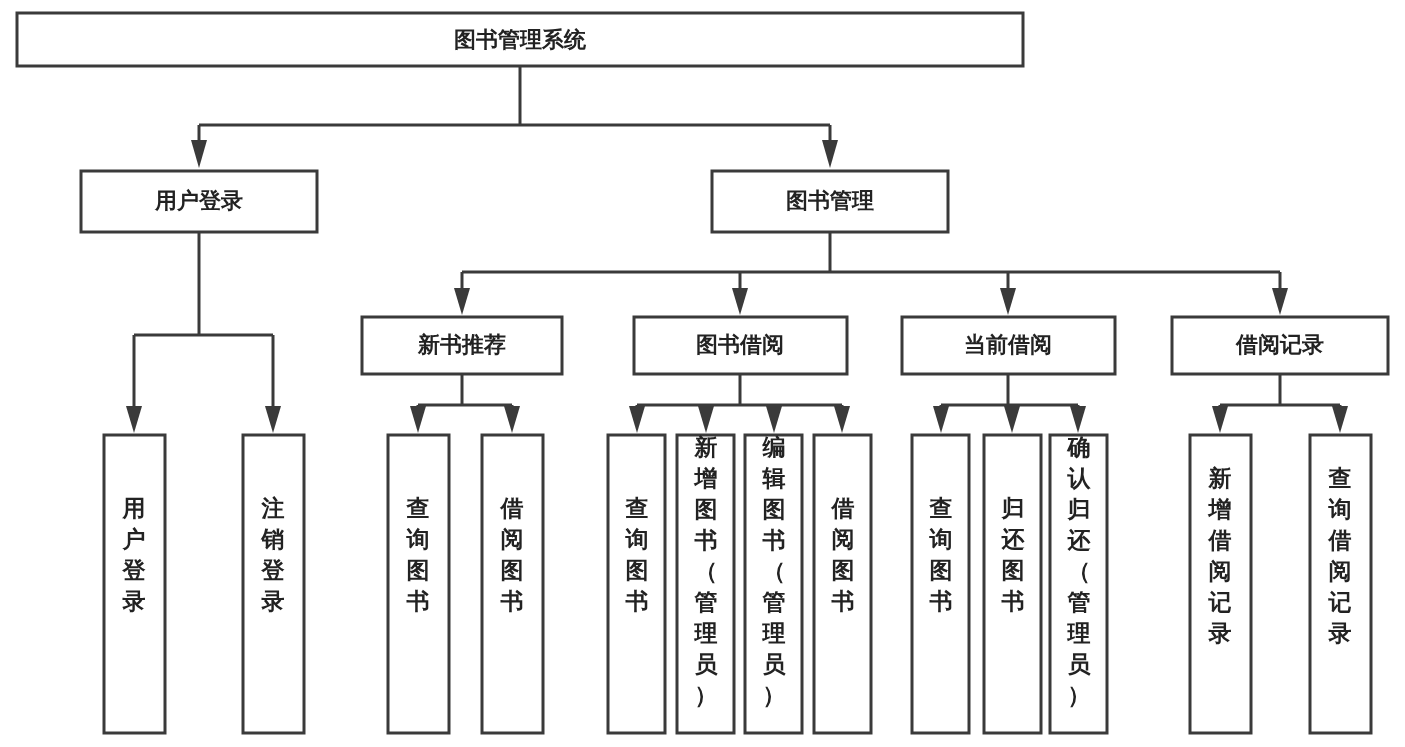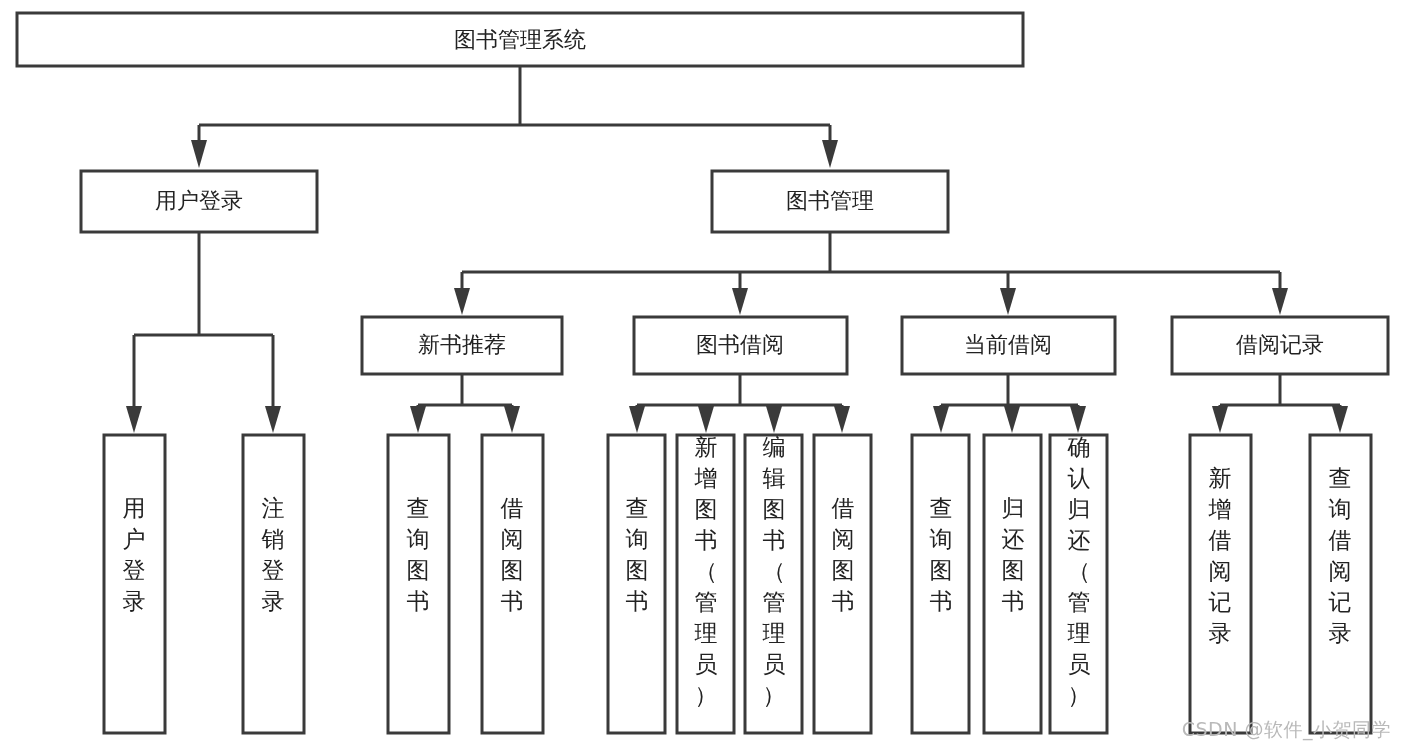--- a/index.html
+++ b/index.html
@@ -12,20 +12,21 @@
     width: 1405px;
     height: 747px;
     font-family: "DejaVu Sans", "Liberation Sans", sans-serif;
     overflow: hidden;
     position: relative;
   }
   #diagram-root {
     position: relative;
     width: 1405px;
     height: 747px;
+    font-weight: bold;
   }
   svg#tree-svg {
     position: absolute;
     top: 0;
     left: 0;
     width: 1405px;
     height: 747px;
     display: block;
   }
   .node-box {
@@ -246,15 +247,14 @@
       <text class="node-label-vertical" x="1220" y="486"><tspan x="1220" y="486">新</tspan><tspan x="1220" y="517">增</tspan><tspan x="1220" y="548">借</tspan><tspan x="1220" y="579">阅</tspan><tspan x="1220" y="610">记</tspan><tspan x="1220" y="641">录</tspan></text>
     </g>
 
     <g>
       <rect class="node-box" x="1310" y="435" width="61" height="298"></rect>
       <text class="node-label-vertical" x="1340" y="486"><tspan x="1340" y="486">查</tspan><tspan x="1340" y="517">询</tspan><tspan x="1340" y="548">借</tspan><tspan x="1340" y="579">阅</tspan><tspan x="1340" y="610">记</tspan><tspan x="1340" y="641">录</tspan></text>
     </g>
 
   </svg>
 
-  <div class="watermark">CSDN @软件_小贺同学</div>
 
 </div>
 
 </body></html>

